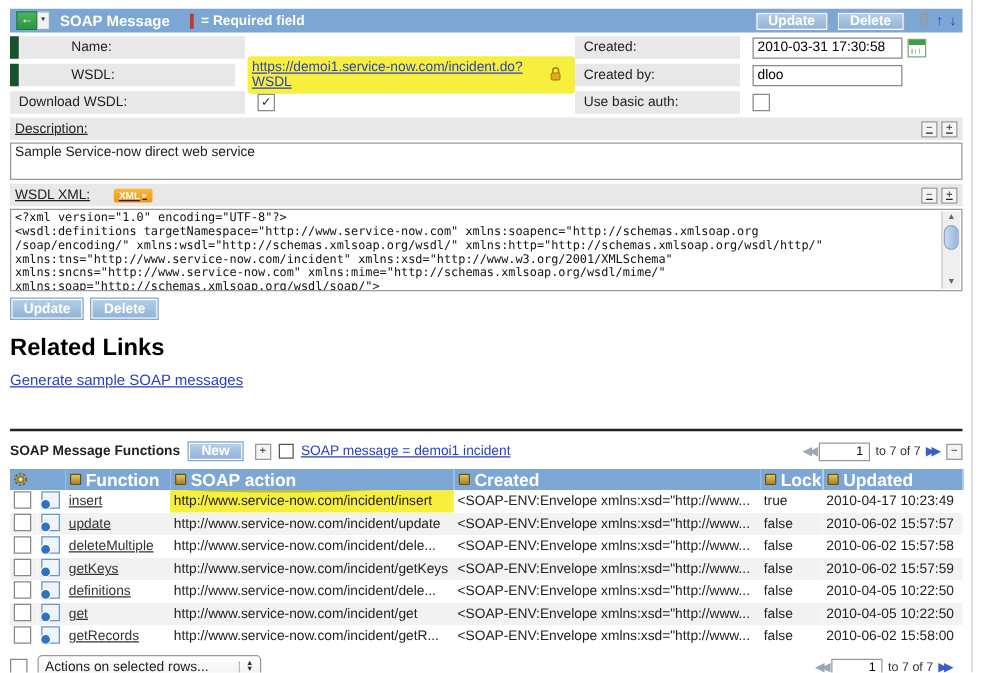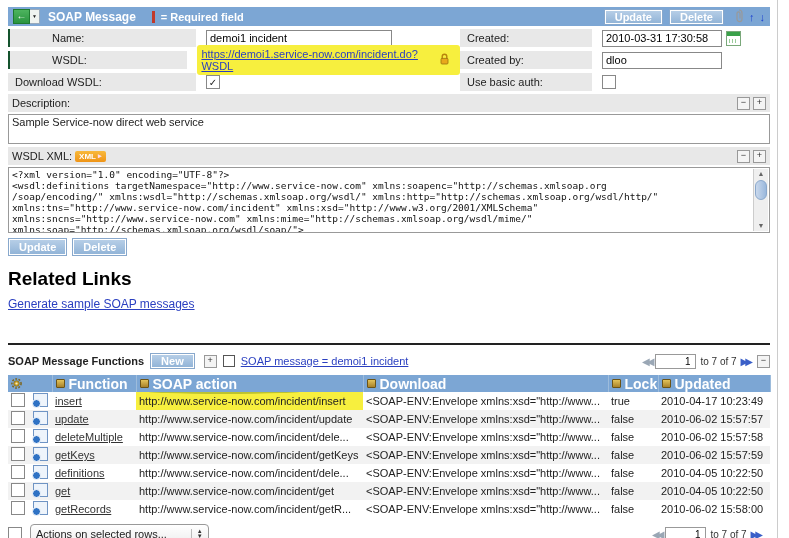--- a/index.html
+++ b/index.html
@@ -26,45 +26,45 @@
   .hdr-icons{display:flex;align-items:center;gap:5px;margin-left:4px;}
   .arrow-up,.arrow-down{color:#1a3fd0;font-weight:bold;font-size:11px;cursor:pointer;}
 
   
   .form-grid{display:flex;margin-top:2px;}
   .form-col-left{width:452px;}
   .form-col-right{width:310px;}
   .frow{display:flex;align-items:center;height:20px;margin-bottom:2px;}
   .flabel{background:#e8e8e8;height:18px;display:flex;align-items:center;padding-left:4px;
           border-left:3px solid transparent;box-sizing:border-box;}
-  .flabel.required{border-left:2px solid #14532d;padding-left:42px;}
+  .flabel.required{border-left:7px solid #14532d;padding-left:42px;}
   .form-col-left .flabel{width:188px;}
   .form-col-right .flabel{width:132px;}
   .fvalue{display:flex;align-items:center;padding-left:10px;gap:4px;}
   input.txt{border:1px solid #888;height:15px;font-size:11px;padding:0 3px;
             font-family:"Liberation Sans", sans-serif;}
   .w-name{width:178px;} .w-sm{width:112px;}
   .hl-wrap{background:#f7ef3e;border-radius:3px;padding:3px 10px 3px 4px;display:inline-flex;
            align-items:center;gap:6px;}
   a.lnk{color:#2a3fc0;text-decoration:underline;cursor:pointer;}
   .cbx{width:12px;height:12px;border:1px solid #888;background:#fff;display:inline-flex;
        align-items:center;justify-content:center;font-size:10px;color:#222;cursor:pointer;}
   .cal-icon{width:13px;height:13px;border:1px solid #7aa87a;background:#fff;position:relative;cursor:pointer;}
   .cal-icon::before{content:'';position:absolute;left:0;top:0;right:0;height:4px;background:#3aa14a;}
   .cal-icon::after{content:'';position:absolute;left:2px;bottom:2px;width:7px;height:4px;
                    background:repeating-linear-gradient(90deg,#9c9,#9c9 1px,#fff 1px,#fff 3px);}
   .lock-icon{display:inline-block;}
 
   
-  .section-bar{height:18px;background:#e8e8e8;display:flex;align-items:center;padding:0 4px;margin-bottom:2px;}
+  .section-bar{height:18px;background:#e8e8e8;display:flex;align-items:center;padding:0 4px;margin-bottom:2px;text-decoration:underline;}
   .sec-spacer{flex:1;}
   .mini-box{width:11px;height:11px;border:1px solid #999;background:#f4f4f4;font-size:9px;line-height:9px;
             text-align:center;color:#333;margin-left:3px;cursor:pointer;}
   .xml-badge{background:linear-gradient(#f8b93c,#ef9416);color:#fff;font-weight:bold;font-size:8px;
-             border-radius:2px;padding:1px 4px;margin-left:3px;display:inline-flex;gap:2px;
+             border-radius:2px;padding:1px 4px;margin-left:19px;display:inline-flex;gap:2px;
              align-items:center;cursor:pointer;}
   .xml-badge .bdg-arrow{font-size:7px;color:#fde;}
   .desc-box{border:1px solid #999;background:#fff;height:26px;padding:1px 3px;margin-bottom:3px;
             font-size:11px;}
   .xml-box{border:1px solid #999;background:#fff;height:62px;position:relative;
            padding:1px 20px 1px 3px;box-sizing:content-box;overflow:hidden;margin-bottom:5px;}
   .xml-box pre{margin:0;font-family:"DejaVu Sans Mono", monospace;font-size:9.5px;line-height:1.16;
                white-space:pre;color:#111;}
   .sbar{position:absolute;right:1px;top:1px;bottom:1px;width:14px;background:#efefef;
         border-left:1px solid #ccc;display:flex;flex-direction:column;align-items:center;}
@@ -148,23 +148,20 @@
         <span class="arrow-down">↓</span>
       </span>
     </div>
 
     <div class="form-grid">
       <div class="form-col-left">
         <div class="frow">
           <div class="flabel required">
               <span>Name:</span>
             </div>
-          <div class="fvalue">
-              <input class="txt w-name" value="demoi1 incident" style="">
-            </div>
         </div>
         <div class="frow">
           <div class="flabel required">
               <span>WSDL:</span>
             </div>
           <div class="fvalue">
             <span class="hl-wrap">
               <a class="lnk">https://demoi1.service-now.com/incident.do?WSDL</a>
               <span class="lock-icon">
                 <svg width="11" height="12" viewBox="0 0 11 12">
@@ -302,21 +299,21 @@
             </th>
           <th>
               <span class="hdr-cell">
                 <span class="col-ico"></span>
                 <span>SOAP action</span>
               </span>
             </th>
           <th>
               <span class="hdr-cell">
                 <span class="col-ico"></span>
-                <span>Download</span>
+                <span>Created</span>
               </span>
             </th>
           <th>
               <span class="hdr-cell">
                 <span class="col-ico"></span>
                 <span>Lock</span>
               </span>
             </th>
           <th>
               <span class="hdr-cell">

